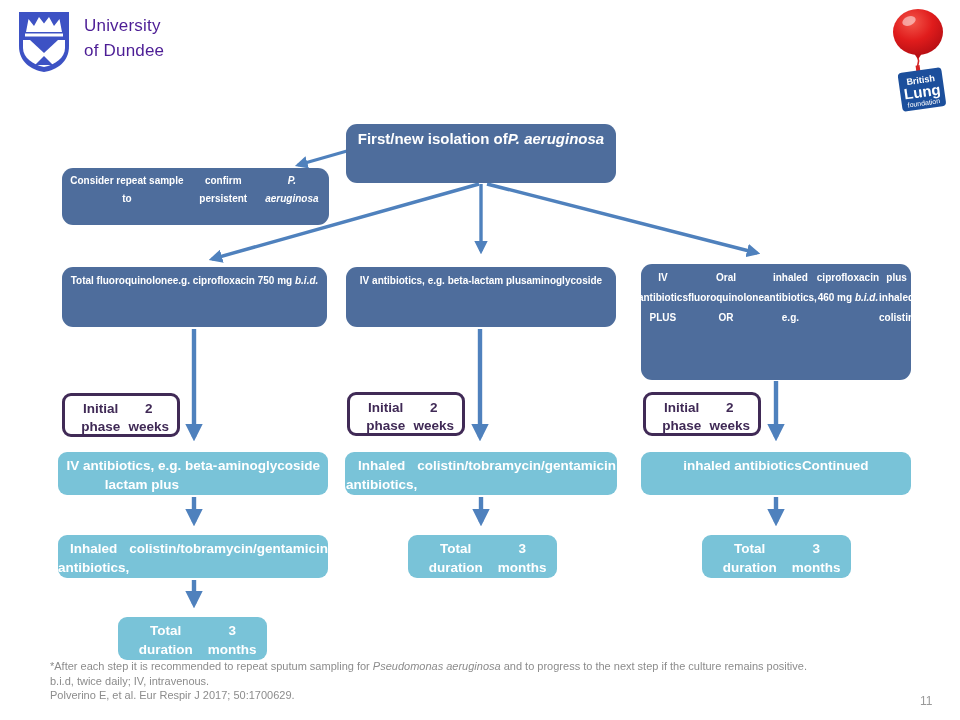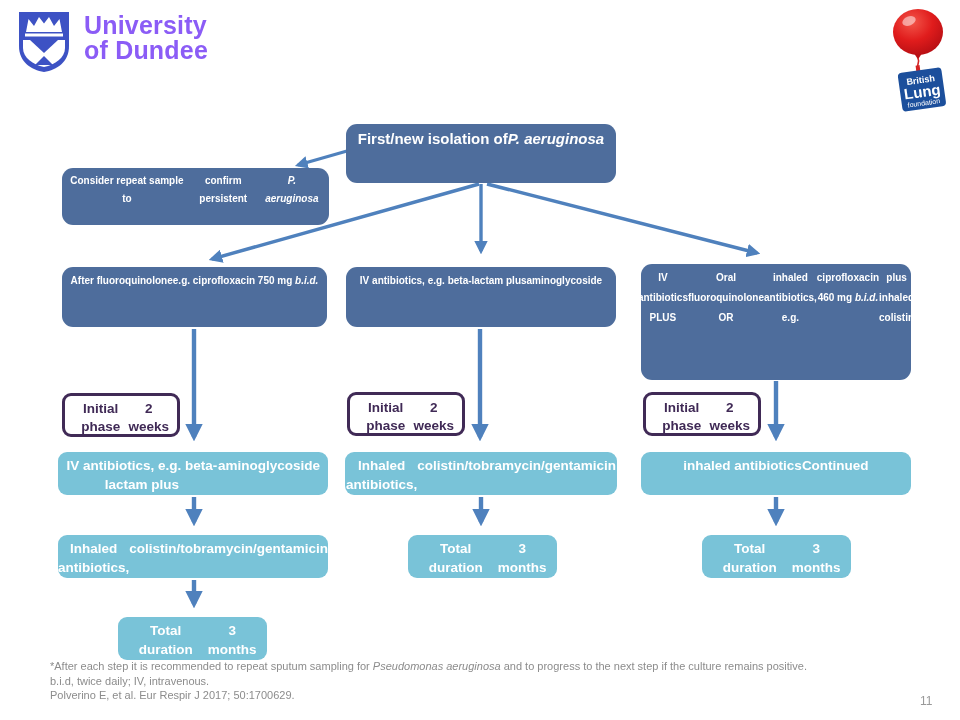--- a/index.html
+++ b/index.html
@@ -1,21 +1,21 @@
 <!DOCTYPE html>
 <html><head>
 <meta charset="utf-8">
 <style>
   html,body{margin:0;padding:0;background:#fff;}
   .slide{position:relative;width:960px;height:720px;background:#ffffff;overflow:hidden;
          font-family:"Liberation Sans",sans-serif;}
 
   
   .uod{position:absolute;left:17px;top:10px;display:flex;gap:13px;align-items:flex-start;}
-  .uod-text{color:#8b5cf6;font-weight:700;font-size:25px;line-height:25px;letter-spacing:0.2px;padding-top:3px;}
+  .uod-text{color:#4c1d95;font-weight:400;font-size:17px;line-height:25px;letter-spacing:0.2px;padding-top:3px;}
   .blf{position:absolute;left:884px;top:6px;width:72px;height:108px;}
 
   
   .arrows{position:absolute;left:0;top:0;width:960px;height:720px;pointer-events:none;}
 
   
   .box{position:absolute;display:flex;justify-content:center;
        text-align:center;box-sizing:border-box;padding:4px 8px;}
   .dark{background:#4e6d9c;border-radius:11px;color:#ffffff;font-weight:700;font-size:10px;line-height:19px;}
   .top-node{font-size:15px;line-height:21px;}
@@ -98,21 +98,21 @@
     <div class="it">P. aeruginosa</div>
   </div>
 
   <div class="box dark" style="left:62px;top:168px;width:267px;height:57px;line-height:18px;">
     <div>Consider repeat sample to</div>
     <div>confirm persistent</div>
     <div class="it">P. aeruginosa</div>
   </div>
 
   <div class="box dark" style="left:62px;top:267px;width:265px;height:60px;">
-    <div>After fluoroquinolone</div>
+    <div>Total fluoroquinolone</div>
     <div><span>e.g. ciprofloxacin 750 mg </span><span class="it">b.i.d.</span></div>
   </div>
 
   <div class="box dark" style="left:346px;top:267px;width:270px;height:60px;">
     <div>IV antibiotics, e.g. beta-lactam plus</div>
     <div>aminoglycoside</div>
   </div>
 
   <div class="box dark" style="left:641px;top:264px;width:270px;height:116px;line-height:20px;">
     <div>IV antibiotics PLUS</div>

